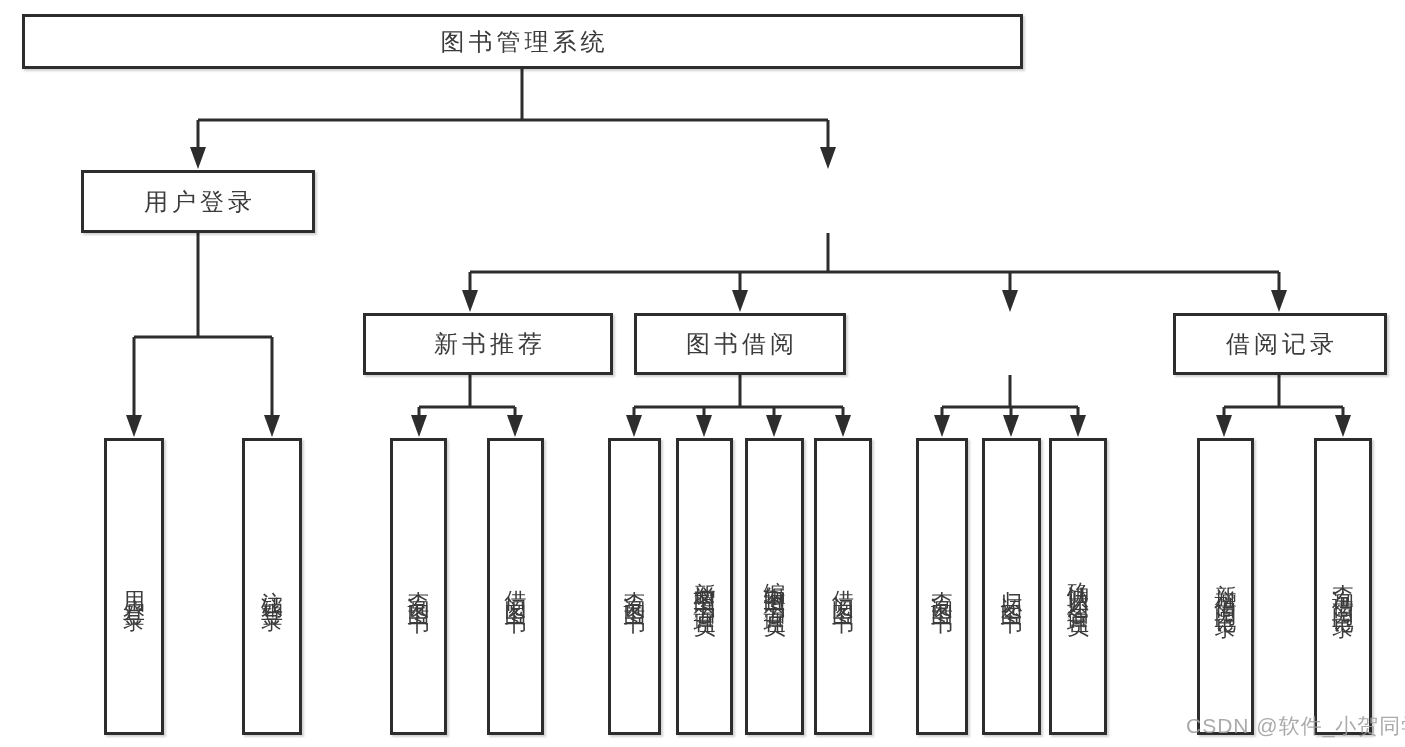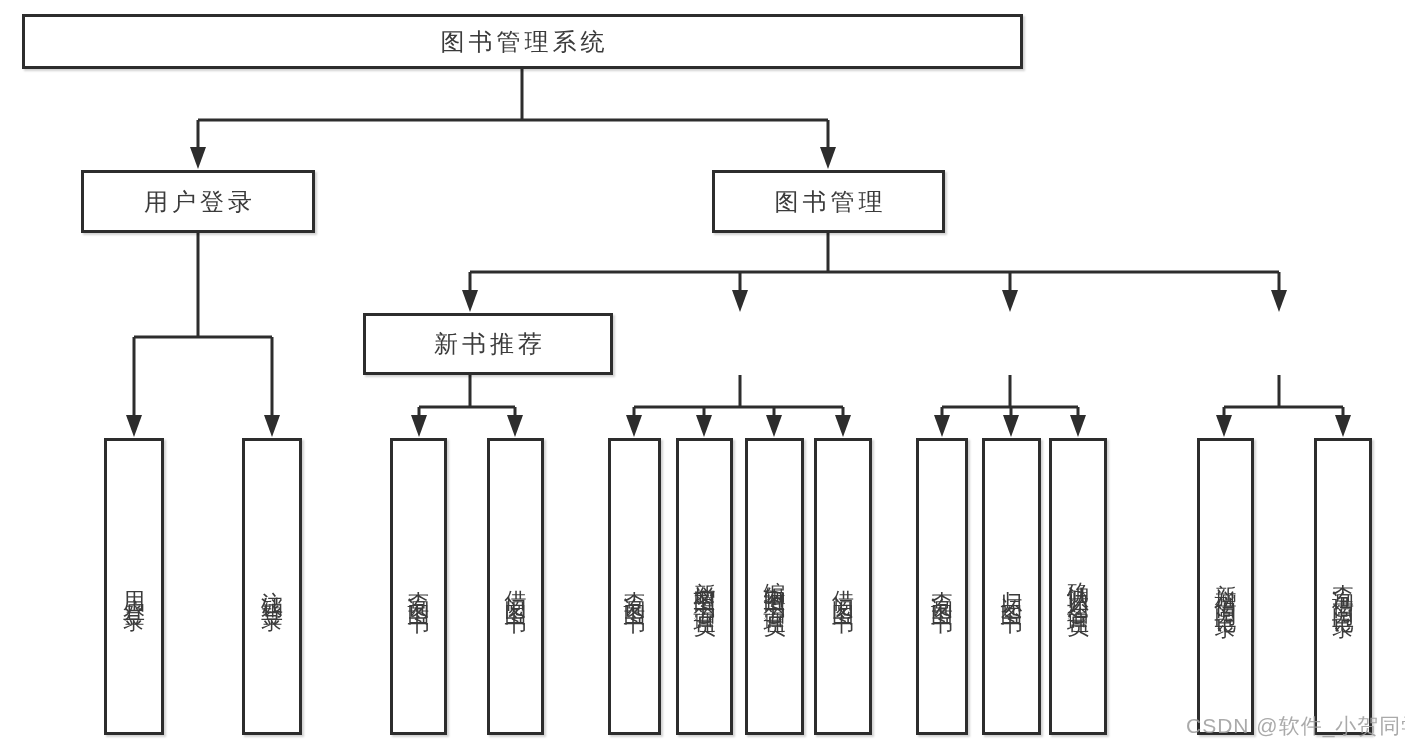--- a/index.html
+++ b/index.html
@@ -109,26 +109,29 @@
     </g>
   </svg>
 
   <div class="box" style="left:22px;top:14px;width:1001px;height:55px">
     <span class="hlabel">图书管理系统</span>
   </div>
 
   <div class="box" style="left:81px;top:170px;width:234px;height:63px">
     <span class="hlabel">用户登录</span>
   </div>
-  <div class="box" style="left:712px;top:170px;width:233px;height:63px">
-    <span class="hlabel">图书管理</span>
-  </div>
 
   <div class="box" style="left:363px;top:313px;width:250px;height:62px">
     <span class="hlabel">新书推荐</span>
+  </div>
+  <div class="box" style="left:634px;top:313px;width:212px;height:62px">
+    <span class="hlabel">图书借阅</span>
+  </div>
+  <div class="box" style="left:1173px;top:313px;width:214px;height:62px">
+    <span class="hlabel">借阅记录</span>
   </div>
 
   <div class="box" style="left:104px;top:438px;width:60px;height:297px">
     <span class="vlabel">用户登录</span>
   </div>
   <div class="box" style="left:242px;top:438px;width:60px;height:297px">
     <span class="vlabel">注销登录</span>
   </div>
 
   <div class="box" style="left:390px;top:438px;width:57px;height:297px">

